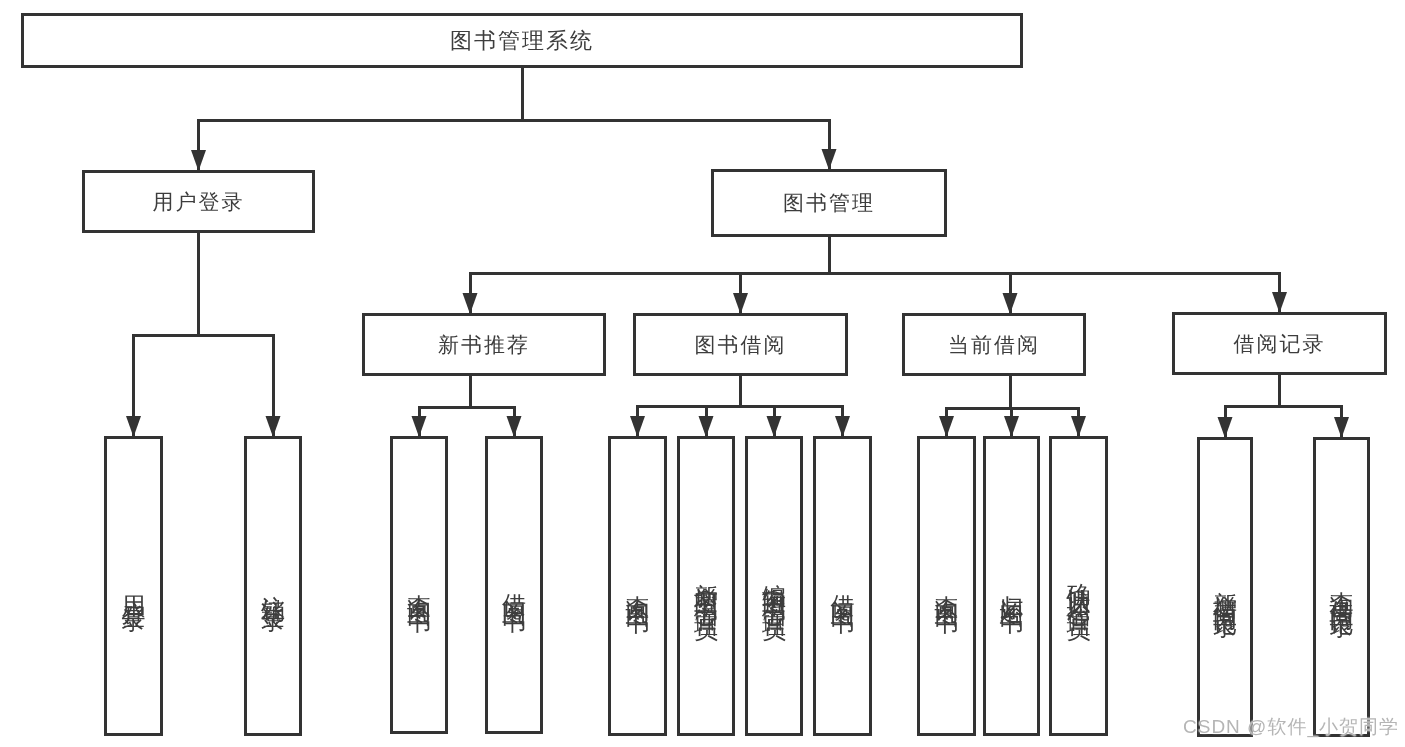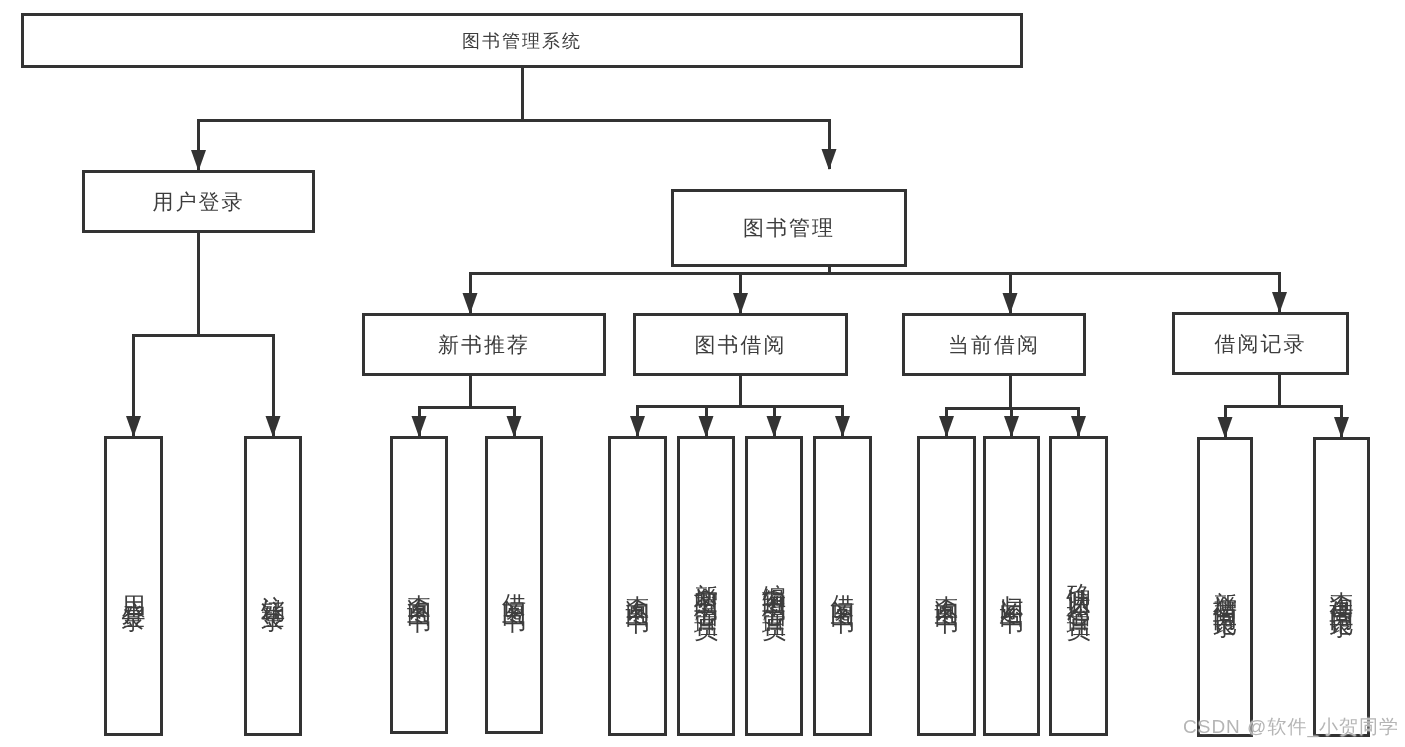--- a/index.html
+++ b/index.html
@@ -15,21 +15,21 @@
   }
   .canvas{position:relative;width:1405px;height:747px;background:var(--bg);}
   .canvas > svg{position:absolute;left:0;top:0;z-index:0;}
   .node{
     position:absolute;box-sizing:border-box;z-index:1;
     border:3px solid var(--line);background:var(--bg);
     display:flex;align-items:center;justify-content:center;
     color:var(--text);
   }
   .node .lbl{white-space:nowrap;}
-  .node.root{font-size:18px;}
+  .node.root{font-size:22px;}
   .node.root .lbl{letter-spacing:2px;}
   .node.branch{font-size:21px;}
   .node.branch .lbl{letter-spacing:2px;}
   .node.leaf{font-size:24px;}
   .node.leaf .lbl{
     writing-mode:vertical-rl;
     text-orientation:mixed;
     line-height:1;
     letter-spacing:5px;
     white-space:normal;
@@ -99,33 +99,33 @@
       <line x1="1341.5" y1="406" x2="1341.5" y2="437" stroke="#333333" stroke-width="3" shape-rendering="crispEdges"></line>
       <polygon points="1334,417 1349,417 1341.5,438" fill="#333333"></polygon>
     </svg>
   <div class="watermark">CSDN @软件_小贺同学</div>
 <div class="node root" style="left: 21px; top: 13px; width: 1002px; height: 55px;">
       <span class="lbl">图书管理系统</span>
     </div>
     <div class="node branch" style="left: 82px; top: 170px; width: 233px; height: 63px;">
       <span class="lbl">用户登录</span>
     </div>
-    <div class="node branch" style="left: 671px; top: 169px; width: 236px; height: 78px; margin-top: 20px;">
+    <div class="node branch" style="left: 711px; top: 169px; width: 236px; height: 68px;">
       <span class="lbl">图书管理</span>
     </div>
     <div class="node branch" style="left: 362px; top: 313px; width: 244px; height: 63px;">
       <span class="lbl">新书推荐</span>
     </div>
     <div class="node branch" style="left: 633px; top: 313px; width: 215px; height: 63px;">
       <span class="lbl">图书借阅</span>
     </div>
     <div class="node branch" style="left: 902px; top: 313px; width: 184px; height: 63px;">
       <span class="lbl">当前借阅</span>
     </div>
-    <div class="node branch" style="left: 1172px; top: 312px; width: 177px; height: 63px;">
+    <div class="node branch" style="left: 1172px; top: 312px; width: 215px; height: 63px;">
       <span class="lbl">借阅记录</span>
     </div>
     <div class="node leaf" style="left: 104px; top: 436px; width: 59px; height: 300px;">
       <span class="lbl">用户登录</span>
     </div>
     <div class="node leaf" style="left: 244px; top: 436px; width: 58px; height: 300px;">
       <span class="lbl">注销登录</span>
     </div>
     <div class="node leaf" style="left: 390px; top: 436px; width: 58px; height: 298px;">
       <span class="lbl">查询图书</span>

